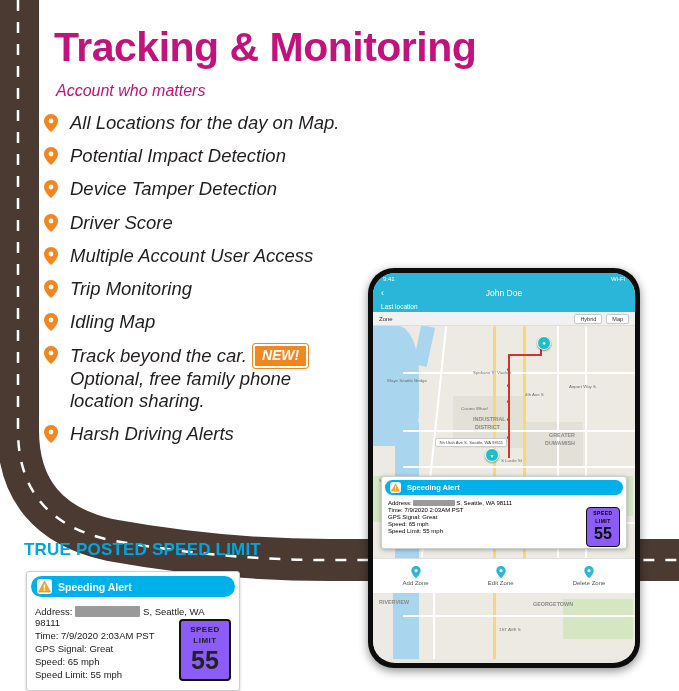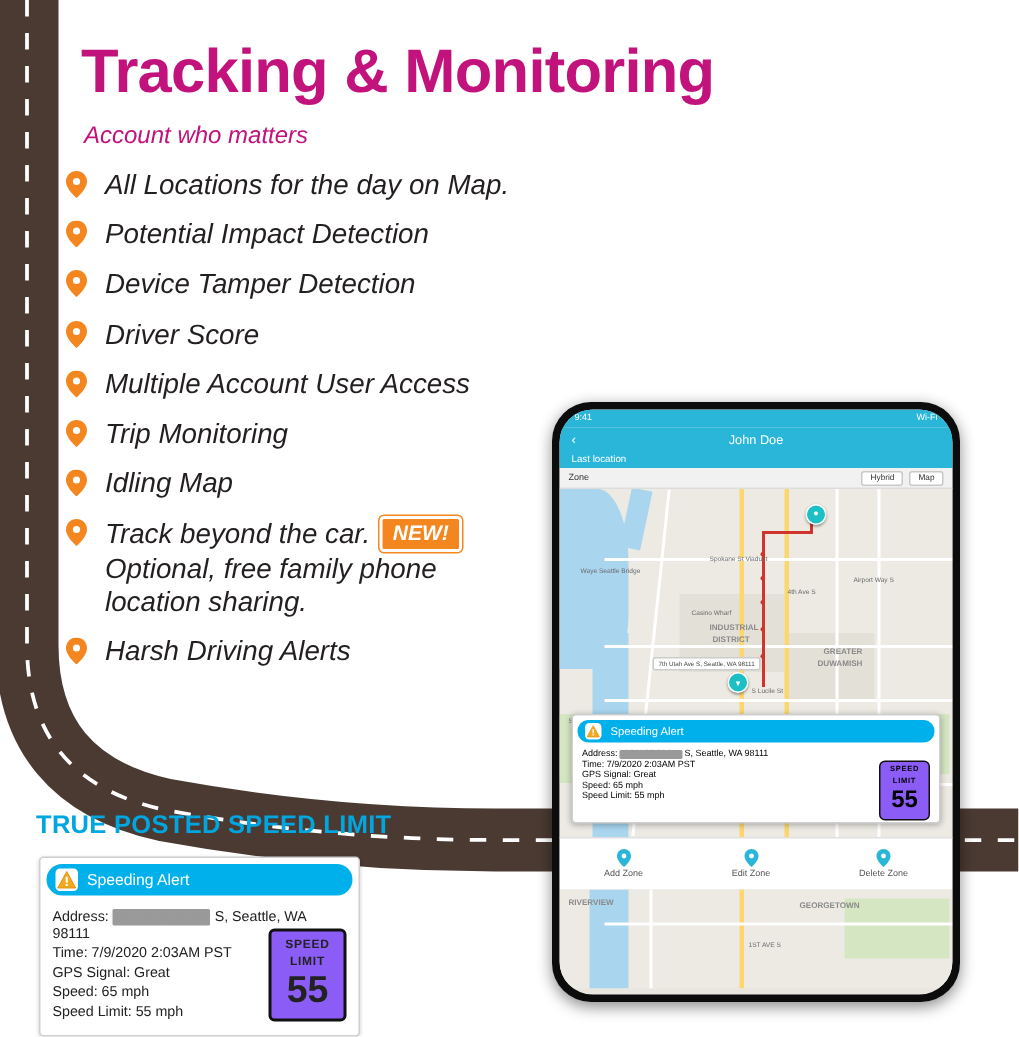--- a/index.html
+++ b/index.html
@@ -62,21 +62,21 @@
     background:#ffffff;border:1px solid #cfcfcf;border-radius:3px;
     box-shadow:0 1px 3px rgba(0,0,0,.2);
     font-size:9px;color:#222;
   }
   .alert-head{
     display:flex;align-items:center;gap:6px;
     background:#00b0ea;
     border-radius:13px;
     margin:4px;
     padding:3px 6px;
-    color:#fff;font-size:10.5px;font-weight:normal;
+    color:#fff;font-size:10.5px;font-weight:bold;
   }
   .warn-ico{
     width:15px;height:15px;background:#fff;border-radius:3px;
     display:flex;align-items:center;justify-content:center;
   }
   .warn-ico svg{display:block;}
   .alert-body{
     padding:3px 8px 8px 8px;position:relative;min-height:68px;
   }
   .alert-body div{margin:2px 0;font-size:9.5px;}

